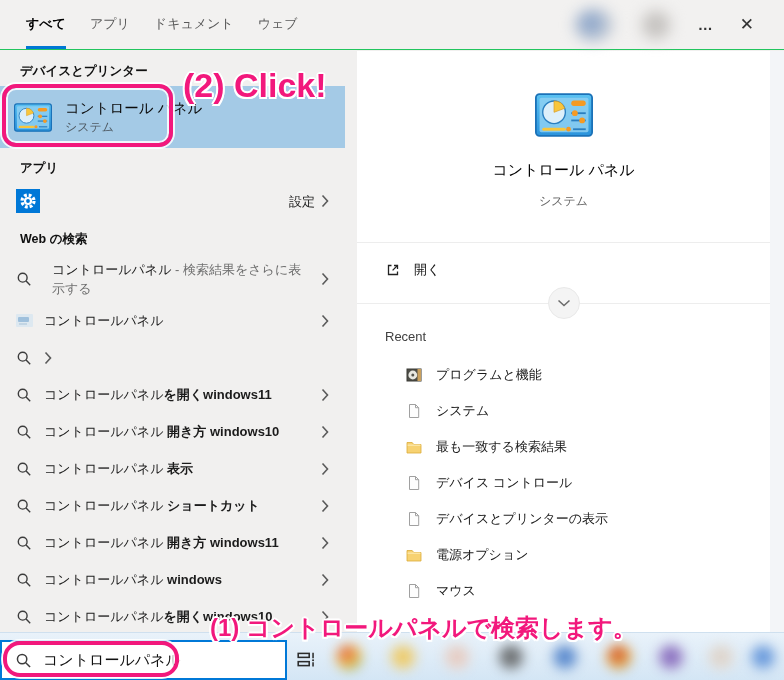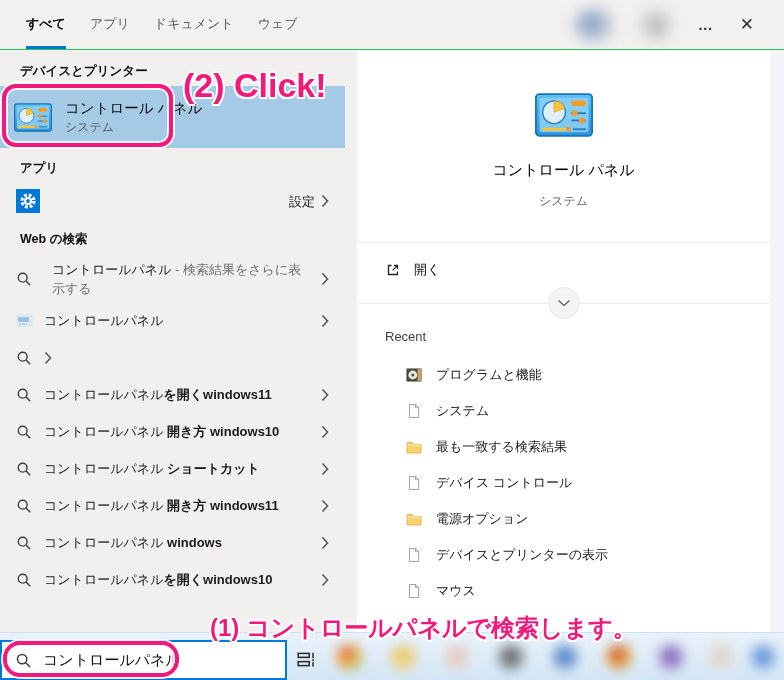--- a/index.html
+++ b/index.html
@@ -255,20 +255,33 @@
           </svg>
         </span>
       <span class="rtext"><span>コントロールパネル </span><span class="bold">開き方 windows10</span></span>
       <span class="chev">
           <svg width="8" height="14" viewBox="0 0 8 14">
             <use href="#chevr"></use>
           </svg>
         </span>
     </div>
 
+    <div class="row web-row">
+      <span class="ric">
+          <svg width="16" height="16" viewBox="0 0 16 16">
+            <use href="#mag"></use>
+          </svg>
+        </span>
+      <span class="rtext"><span>コントロールパネル </span><span class="bold">表示</span></span>
+      <span class="chev">
+          <svg width="8" height="14" viewBox="0 0 8 14">
+            <use href="#chevr"></use>
+          </svg>
+        </span>
+    </div>
 
     <div class="row web-row">
       <span class="ric">
           <svg width="16" height="16" viewBox="0 0 16 16">
             <use href="#mag"></use>
           </svg>
         </span>
       <span class="rtext"><span>コントロールパネル </span><span class="bold">ショートカット</span></span>
       <span class="chev">
           <svg width="8" height="14" viewBox="0 0 8 14">
@@ -370,29 +383,29 @@
         <span>最も一致する検索結果</span>
       </div>
       <div class="recent-row">
         <svg width="16" height="16" viewBox="0 0 16 16">
             <use href="#pageic"></use>
           </svg>
         <span>デバイス コントロール</span>
       </div>
       <div class="recent-row">
         <svg width="16" height="16" viewBox="0 0 16 16">
+            <use href="#pageic"></use>
+          </svg>
+        <span>デバイスとプリンターの表示</span>
+      </div>
+      <div class="recent-row">
+        <svg width="16" height="16" viewBox="0 0 16 16">
             <use href="#folderic"></use>
           </svg>
         <span>電源オプション</span>
-      </div>
-      <div class="recent-row">
-        <svg width="16" height="16" viewBox="0 0 16 16">
-            <use href="#pageic"></use>
-          </svg>
-        <span>デバイスとプリンターの表示</span>
       </div>
       <div class="recent-row">
         <svg width="16" height="16" viewBox="0 0 16 16">
             <use href="#pageic"></use>
           </svg>
         <span>マウス</span>
       </div>
     </div>
   </div>
 

